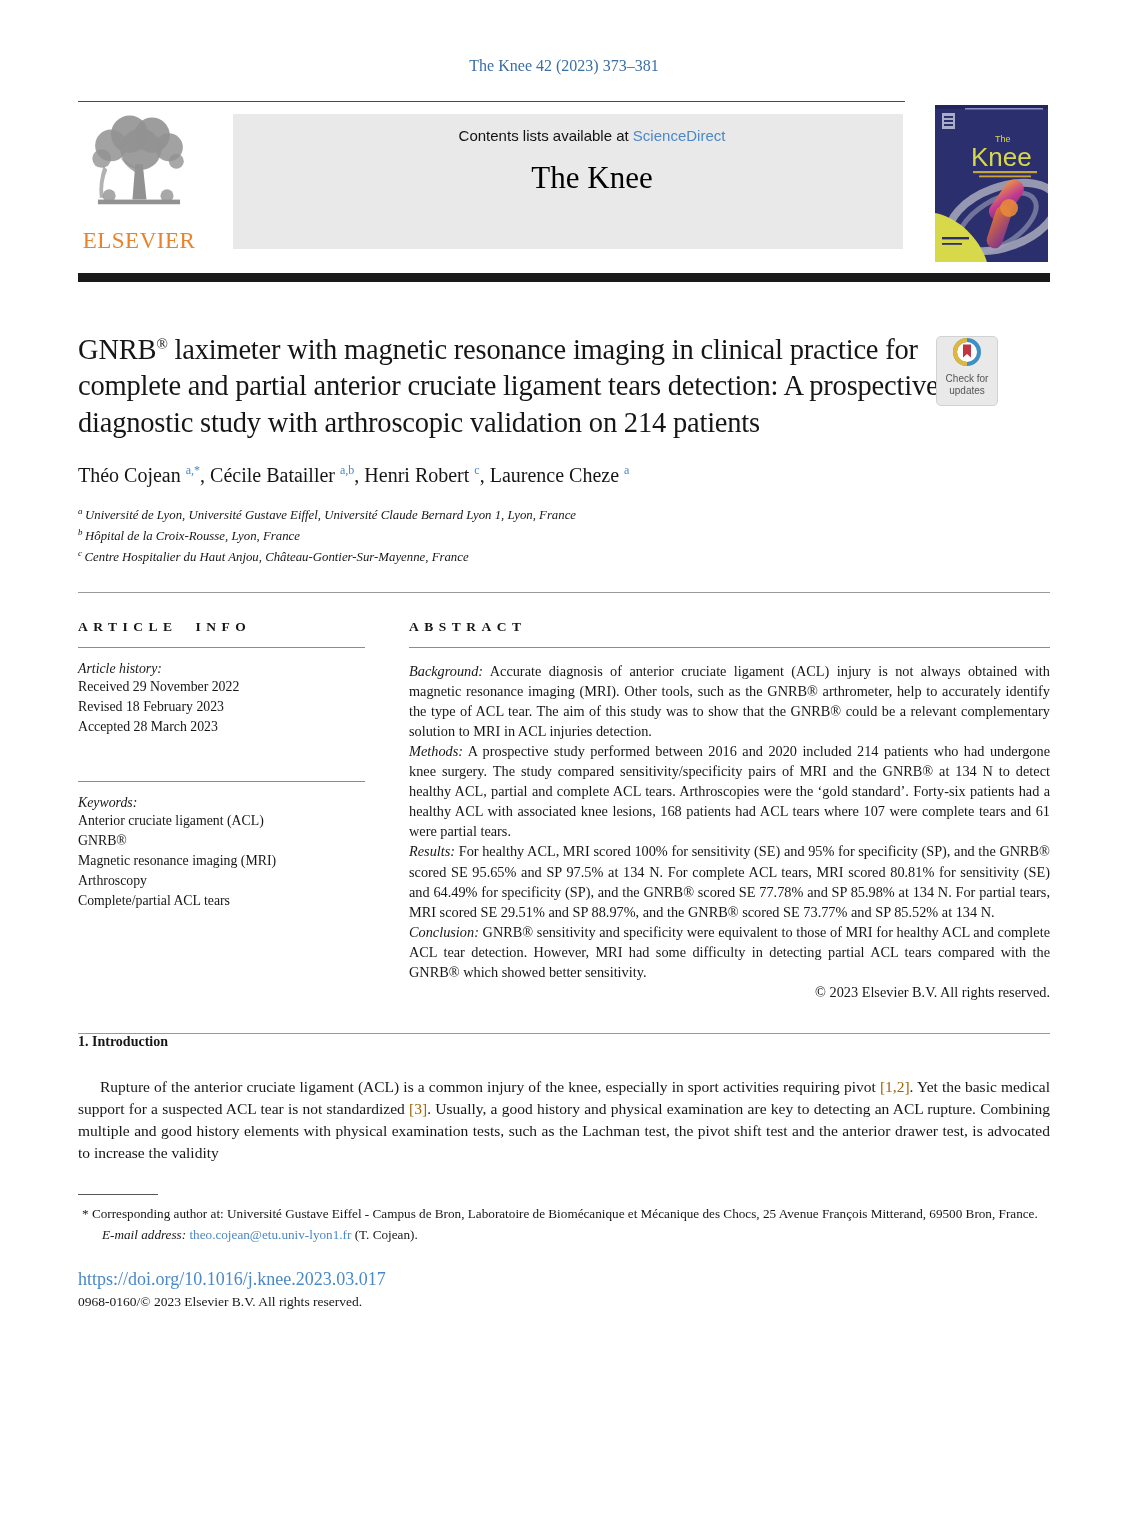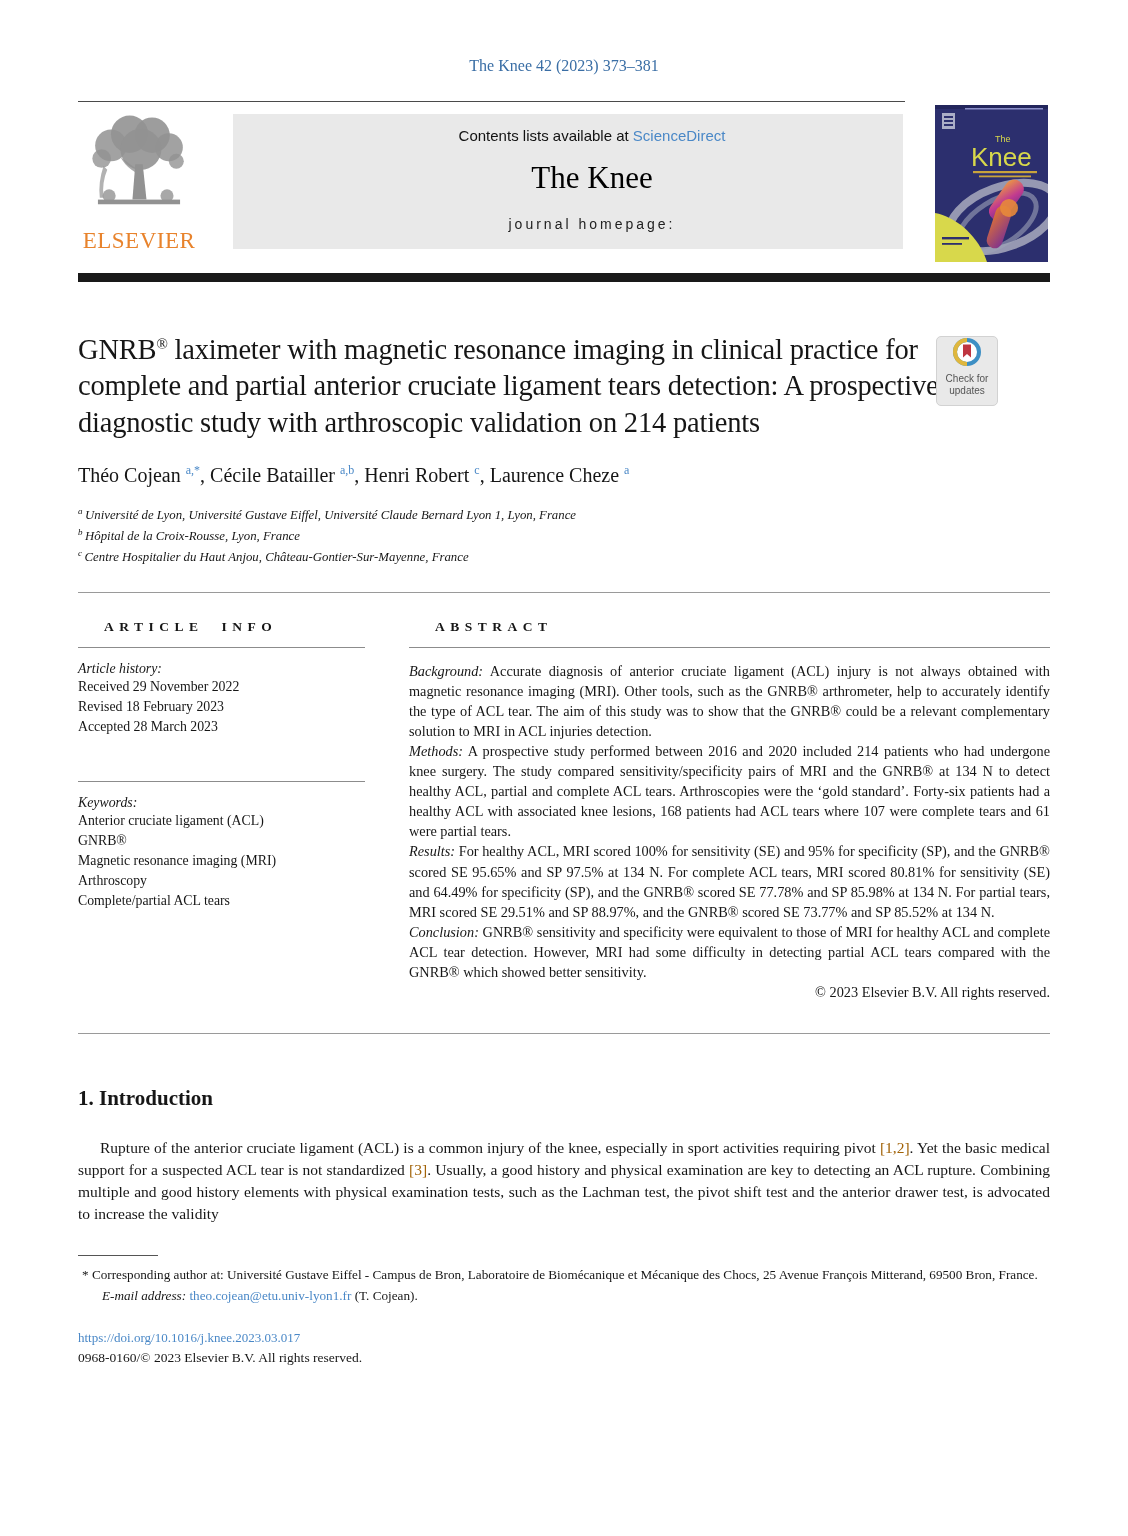--- a/index.html
+++ b/index.html
@@ -40,44 +40,44 @@
   .authors { margin-top:22px; font-size:20px; }
   .authors sup { color:#4a88c7; font-size:12px; }
   .affiliations { margin-top:18px; font-style:italic; font-size:12.8px; line-height:1.55; }
   .affiliations sup { font-size:9px; }
   .rule-full { border-top:1px solid #9a9a9a; margin-top:24px; }
 
   
   .cols { display:flex; margin-top:26px; }
   .col-left { width:287px; margin-right:44px; flex:none; }
   .col-right { width:641px; flex:none; }
-  .sec-head { font-size:13.5px; font-weight:700; letter-spacing:5.5px; word-spacing:9px;margin-left:26px; }
+  .sec-head { font-size:13.5px; font-weight:700; letter-spacing:5.5px; word-spacing:9px; }
   .head-rule { border-top:1.5px solid #8c8c8c; margin-top:12px; }
   .mid-rule { border-top:1px solid #8c8c8c; margin-top:44px; }
   .info-label { font-style:italic; font-size:13.8px; margin-top:13px; }
   .info-line { font-size:13.8px; line-height:1.45; }
   .abstract-body { margin-top:13px; font-size:14.3px; line-height:1.4; text-align:justify; }
   .abstract-body p { margin:0; }
   .abs-label { font-style:italic; }
   .abs-copy { text-align:right; margin-top:2px; font-size:14.3px; }
 
   
   .rule-after-abs { border-top:1px solid #9a9a9a; margin-top:32px; }
-  .intro-head { margin-top:52px; font-size:21px; font-weight:700; }
+  .intro-head { font-size:14px; font-weight:700; }
   .intro-p { margin-top:26px; font-size:15.5px; line-height:1.43; text-align:justify; text-indent:22px; }
   .ref-link { color:#a16207; cursor:pointer; }
 
   
   .footnote { margin-top:30px; }
   .foot-rule { width:80px; border-top:1px solid #555; margin-bottom:9px; }
   .foot-p { font-size:13.2px; line-height:1.5; text-align:justify; margin:0; padding-left:4px; }
   .email-line { font-size:13.2px; margin-top:3px; padding-left:24px; }
   .email-label { font-style:italic; }
   .link-blue { color:#4a88c7; text-decoration:none; cursor:pointer;margin-top:48px; }
-  .doi-line { margin-top:26px; font-size:13px; }
+  .doi-line { margin-top:26px; font-size:18px; }
   .issn-line { margin-top:4px; font-size:13.5px; }
 </style>
 </head>
 <body>
 
 <div class="page">
 
   <div class="journal-ref">The Knee 42 (2023) 373–381</div>
   <div class="mast-rule"></div>
 
@@ -103,21 +103,20 @@
         </svg>
       </span>
       <div class="elsevier-word">ELSEVIER</div>
     </div>
 
     <div class="gray-box">
       <div class="contents-line">
         <span>Contents lists available at </span><span class="sd-link">ScienceDirect</span>
       </div>
       <div class="journal-title-big">The Knee</div>
-      <div class="homepage-line">journal homepage:</div>
     </div>
 
     <div class="cover-col">
       <svg width="113" height="157" viewBox="0 0 113 157">
         <defs>
           <linearGradient id="kg" x1="0" y1="0" x2="1" y2="1">
             <stop offset="0" stop-color="#f0a13a"></stop>
             <stop offset="0.5" stop-color="#c23b8f"></stop>
             <stop offset="1" stop-color="#5b2a8c"></stop>
           </linearGradient>

